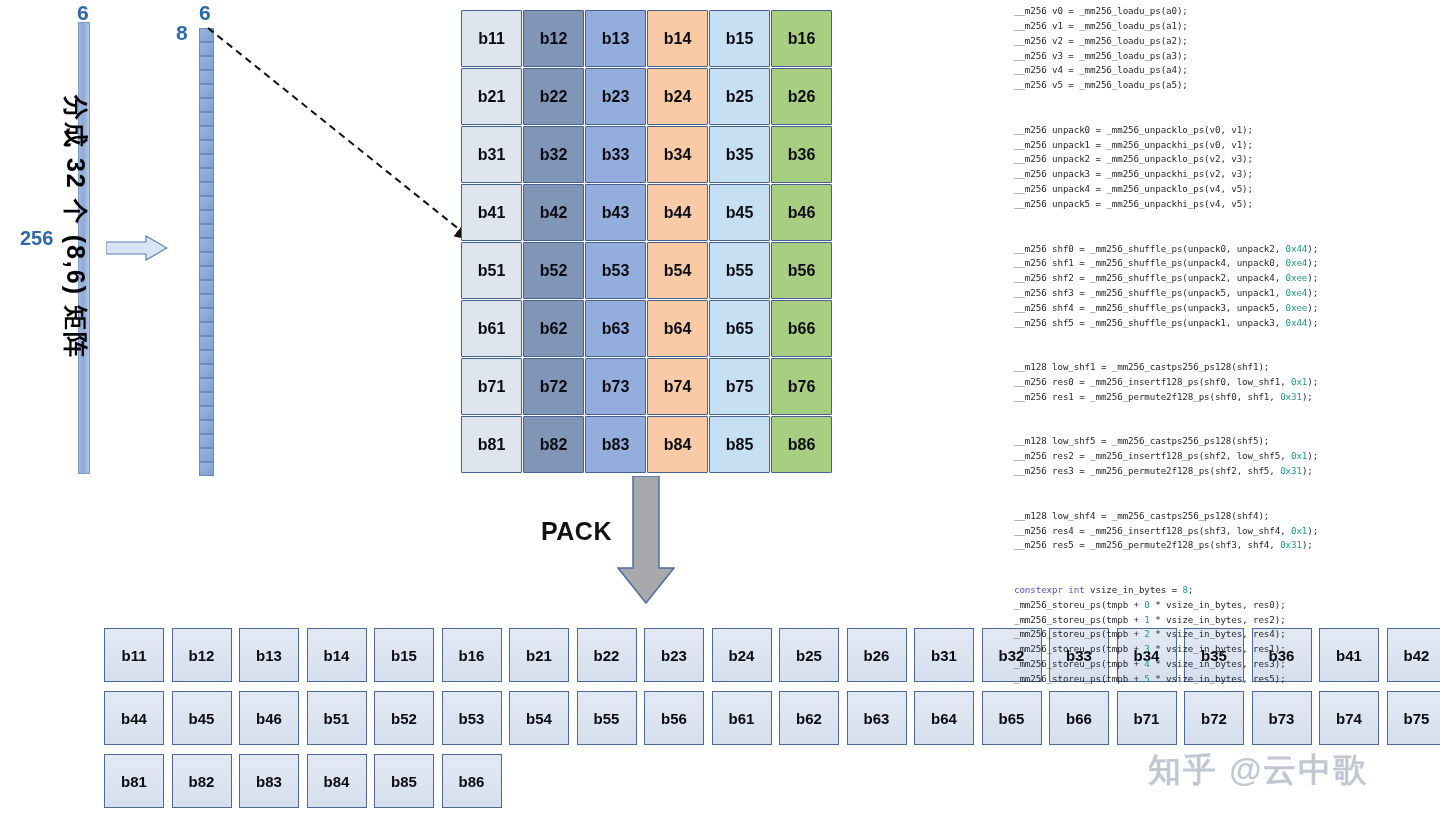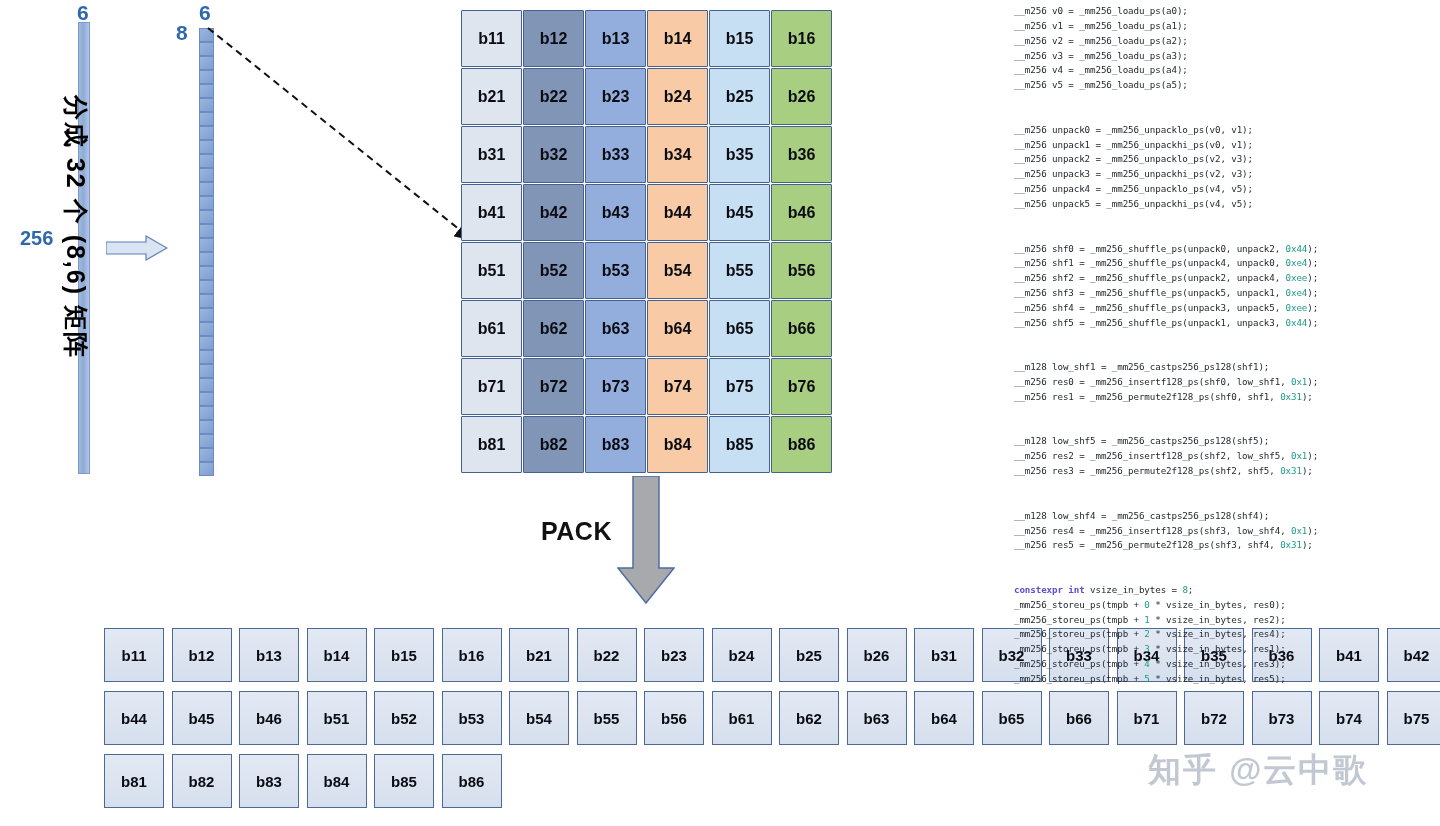--- a/index.html
+++ b/index.html
@@ -163,21 +163,21 @@
     left: 1014px;
     top: 4px;
     width: 420px;
     font-family: "DejaVu Sans Mono", "Liberation Mono", monospace;
     font-size: 9.2px;
     line-height: 14.85px;
     color: #24292f;
     white-space: pre;
     letter-spacing: -0.1px;
   }
-  #code .kw  { color: #5b4ed1; font-weight: bold; }
+  #code .kw  { color: #5b4ed1; font-weight: normal; }
   #code .num { color: #1f9a88; }
   #code .blank { display: block; height: 14.85px; }
 
   
   #watermark {
     position: absolute;
     left: 1148px;
     top: 748px;
     font-size: 33px;
     font-weight: bold;

